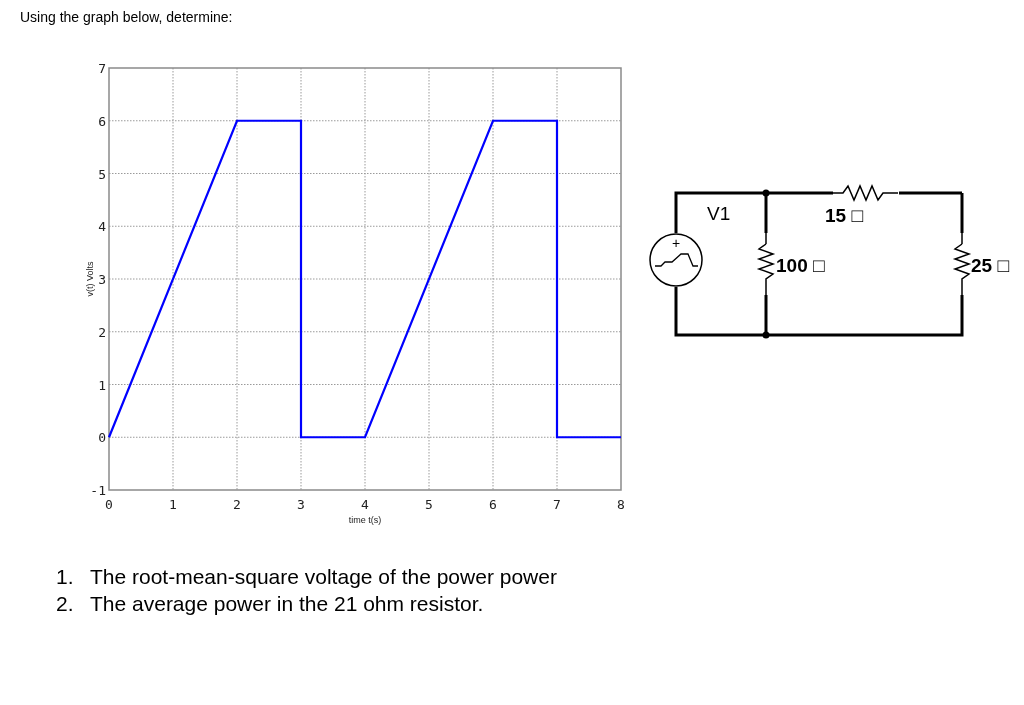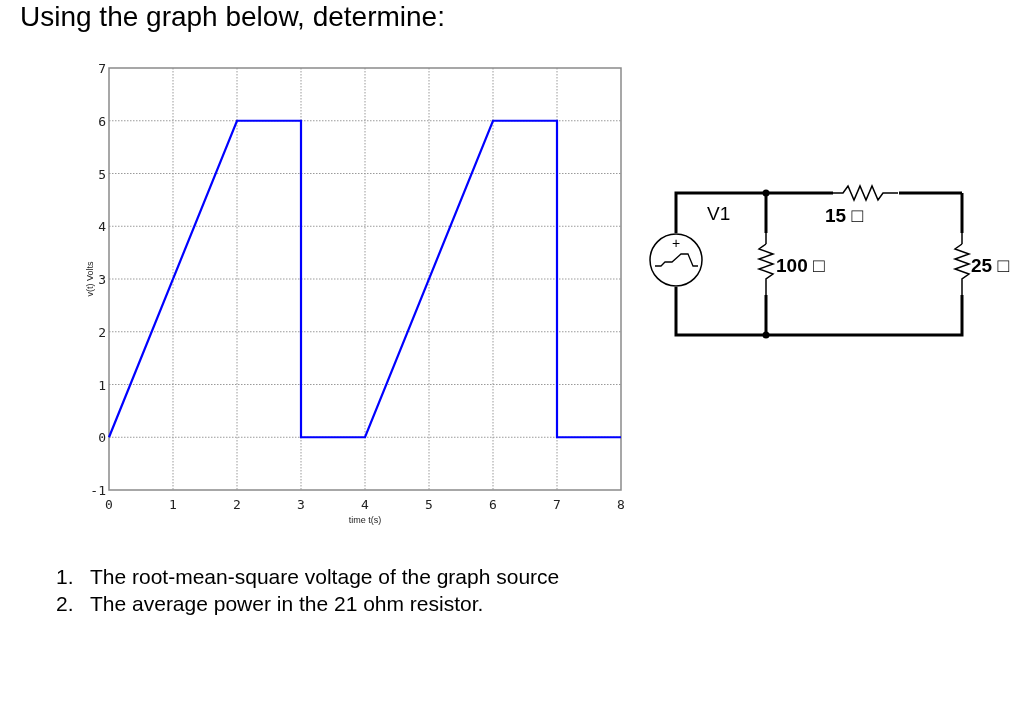--- a/index.html
+++ b/index.html
@@ -1,17 +1,17 @@
 <!DOCTYPE html>
 <html><head>
 <meta charset="utf-8">
 <style>
   html, body { margin:0; padding:0; background:#ffffff; }
   body { width:1024px; height:705px; position:relative; overflow:hidden; font-family:"Liberation Sans", sans-serif; color:#000; }
-  .intro { position:absolute; left:20px; top:4px; font-size:28px; line-height:26px; }
+  .intro { position:absolute; left:20px; top:4px; font-size:14px; line-height:26px; }
   .plot-svg { position:absolute; left:0; top:0; }
   .tick { font-family:"DejaVu Sans Mono", monospace; font-size:13px; fill:#222; transform-origin:center; }
   .axlabel { font-family:"Liberation Sans", sans-serif; font-size:9px; fill:#222; }
   .circ-label { font-family:"Liberation Sans", sans-serif; font-size:19px; font-weight:bold; fill:#000; }
   .circ-label-v { font-family:"Liberation Sans", sans-serif; font-size:19px; fill:#000; }
   .questions { position:absolute; left:56px; top:563px; margin:0; padding:0; list-style:none; font-size:21px; line-height:27px; }
   .questions li { display:flex; }
   .questions .num { width:34px; }
 </style>
 </head>
@@ -81,19 +81,19 @@
     <text class="circ-label-v" x="707" y="220">V1</text>
     <text class="circ-label" x="776" y="272">100 □</text>
     <text class="circ-label" x="825" y="222">15 □</text>
     <text class="circ-label" x="971" y="272">25 □</text>
   </g>
 </svg>
 
 <ol class="questions">
   <li>
       <span class="num">1.</span>
-      <span>The root-mean-square voltage of the graph source</span>
+      <span>The root-mean-square voltage of the power power</span>
     </li>
   <li>
       <span class="num">2.</span>
       <span>The average power in the 21 ohm resistor.</span>
     </li>
 </ol>
 
 </body></html>

